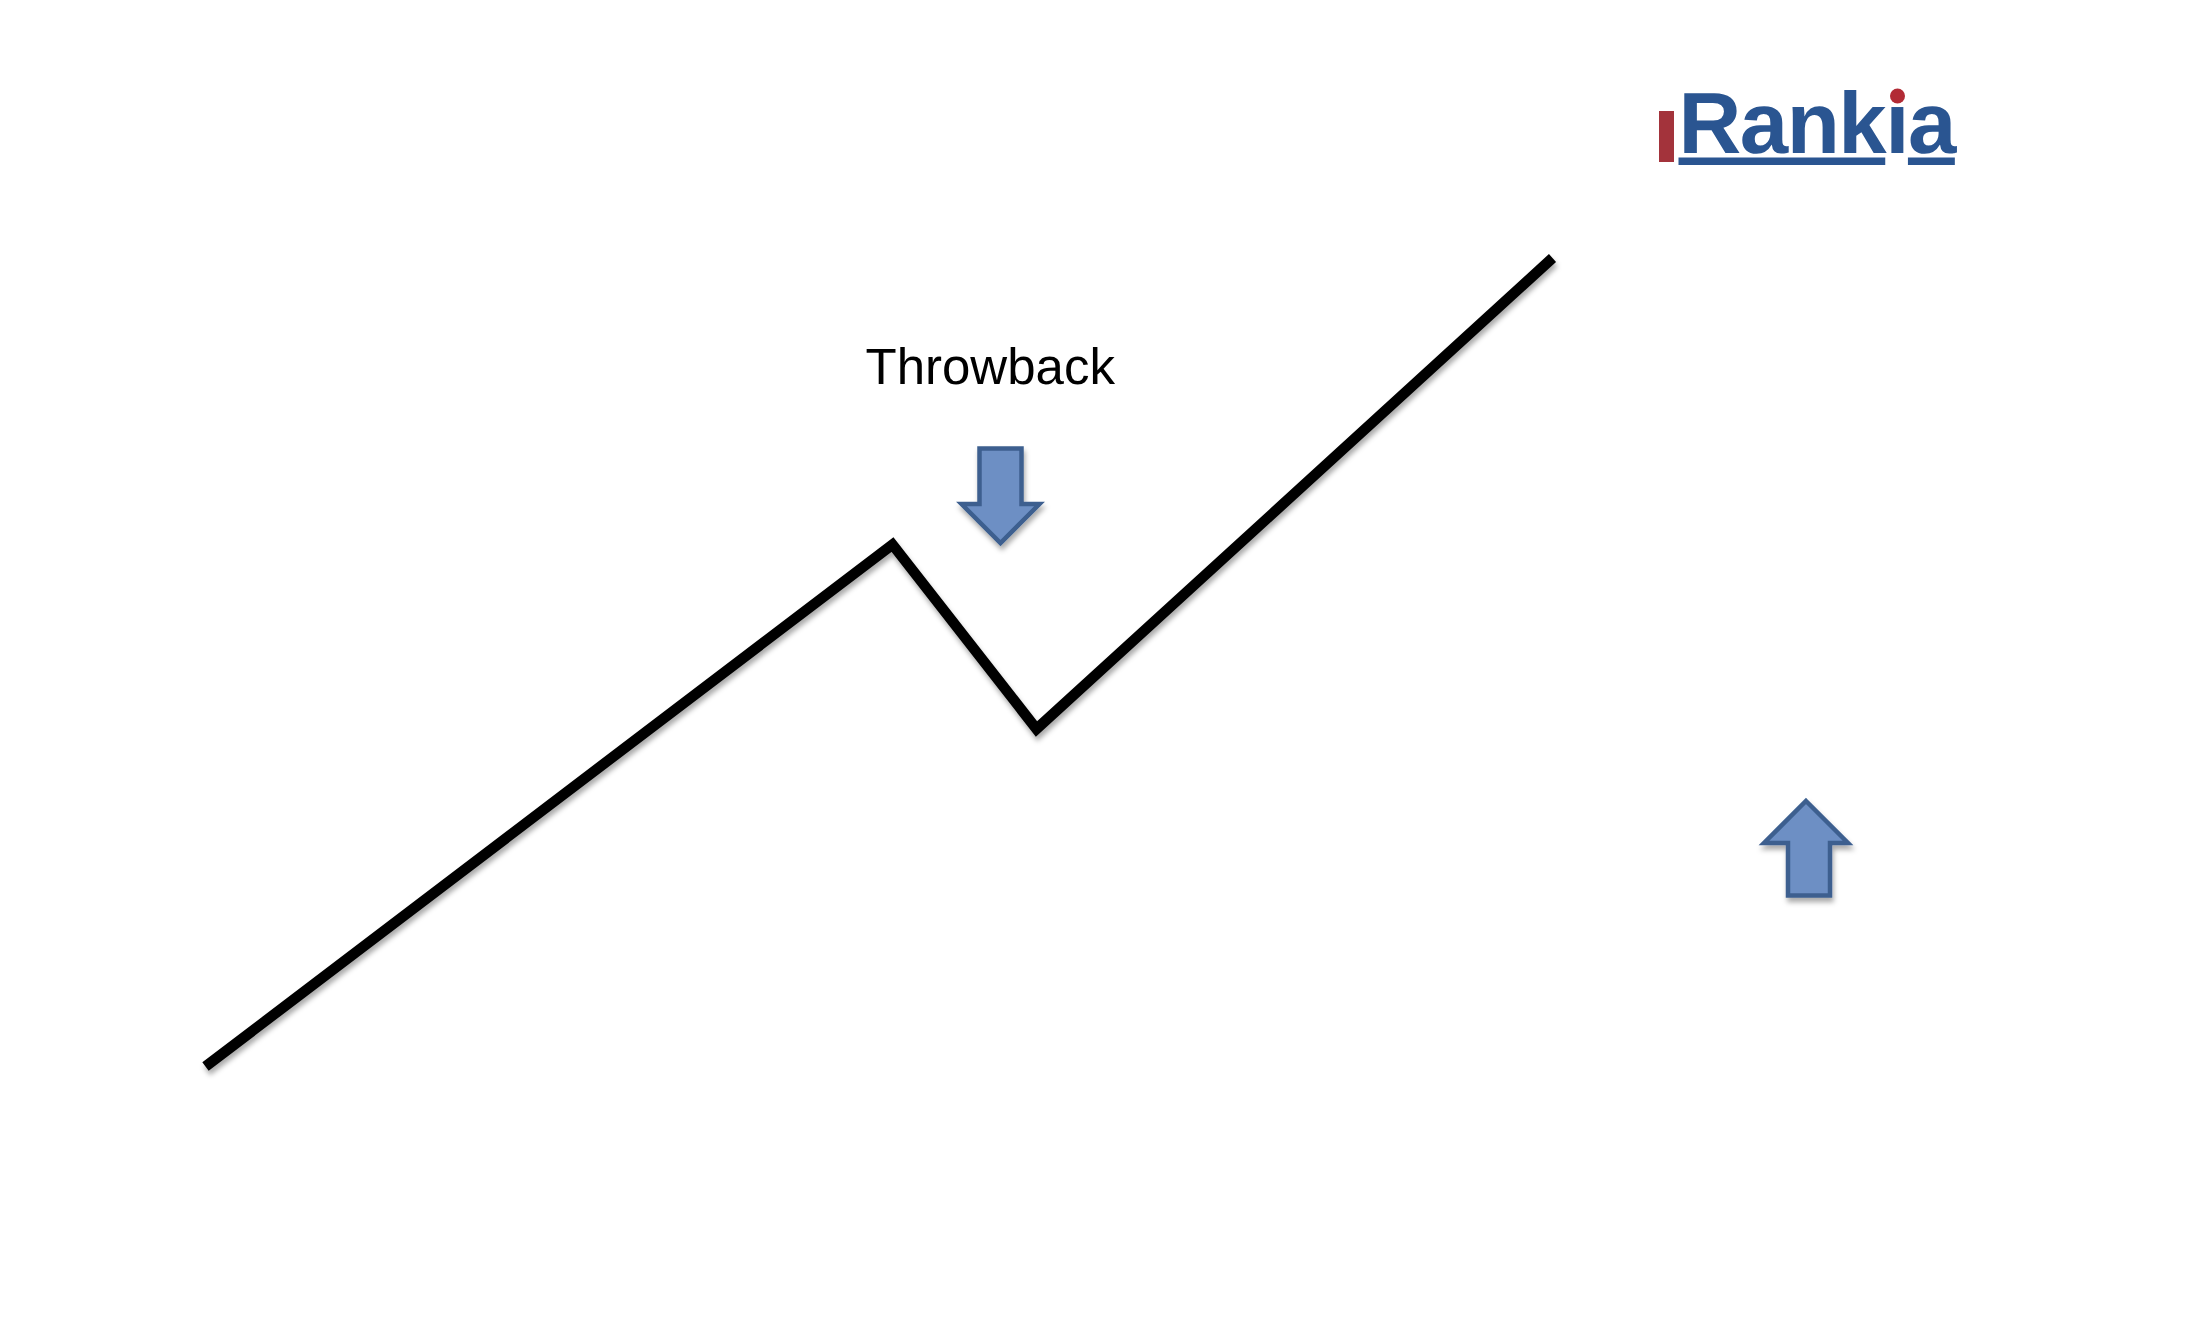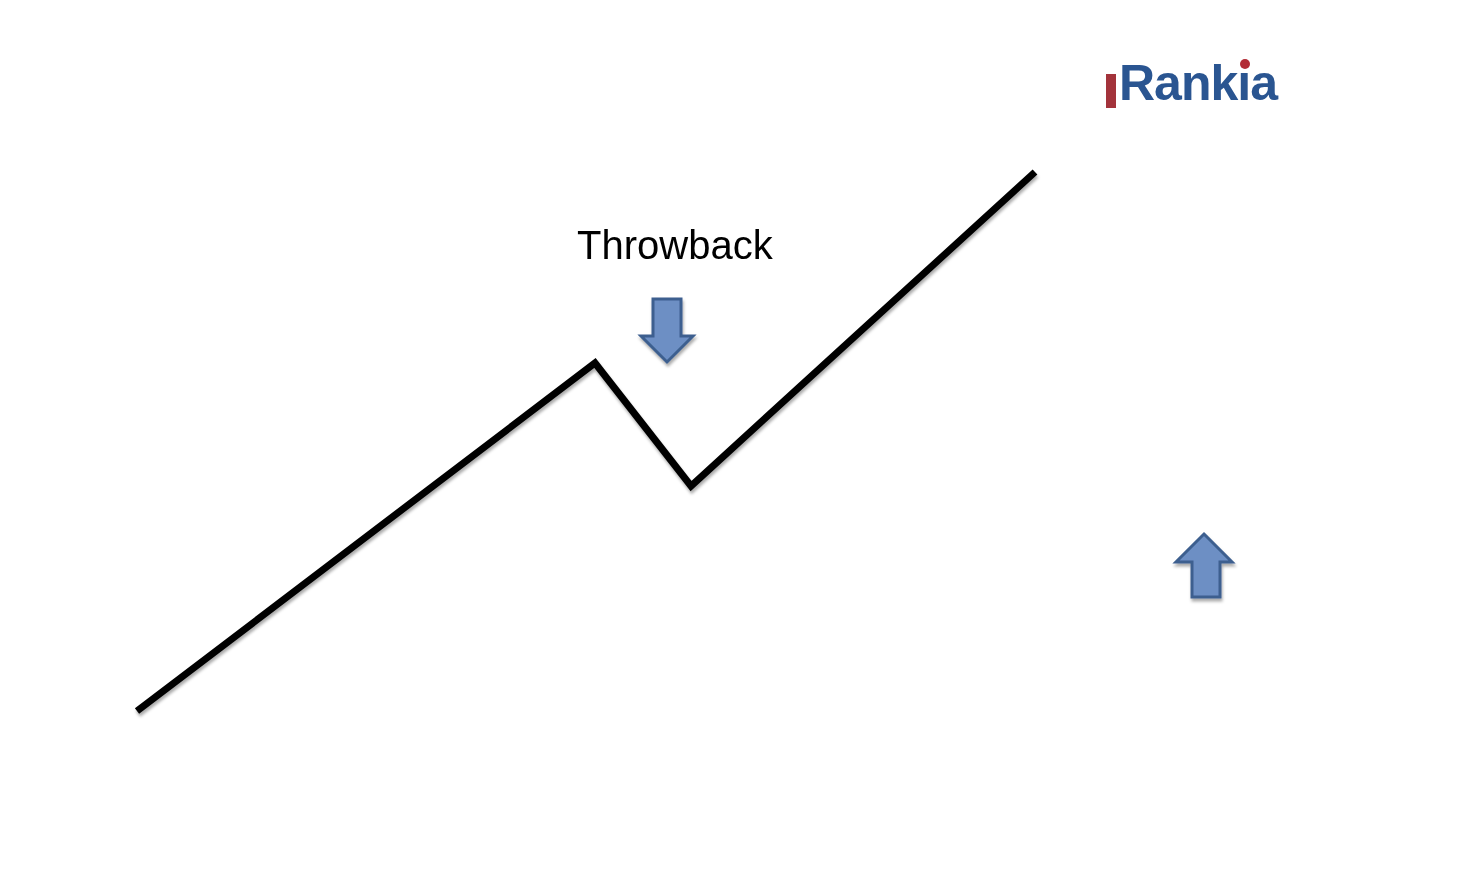--- a/index.html
+++ b/index.html
@@ -31,21 +31,21 @@
   }
   .arrow-shape {
     fill: var(--arrow-fill, #6D8FC4);
     stroke: var(--arrow-stroke, #3C5F8F);
     stroke-width: 3;
     stroke-linejoin: miter;
   }
   .label {
     position: absolute;
     color: #000000;
-    font-size: 40px;
+    font-size: 34px;
     line-height: 38px;
     white-space: nowrap;
     letter-spacing: 0px;
   }
   .label-throwback { left: 577px; top: 226px; }
   .label-resistencia { left: 1110px; top: 620px; }
 
   
   .logo {
     position: absolute;
@@ -57,24 +57,25 @@
   .logo-bar {
     display: block;
     width: 10px;
     height: 34px;
     margin-top: 16px;
     margin-right: 3px;
     background: var(--logo-red, #A3333B);
   }
   .logo-text {
     color: var(--logo-blue, #2A5591);
-    font-size: 50px;
+    font-size: 58px;
     line-height: 50px;
     font-weight: bold;
     letter-spacing: -1px;
+    text-decoration: underline;
   }
   .logo-i {
     position: relative;
     display: inline-block;
   }
   .logo-dot {
     position: absolute;
     left: 50%;
     top: 1px;
     width: 10px;

